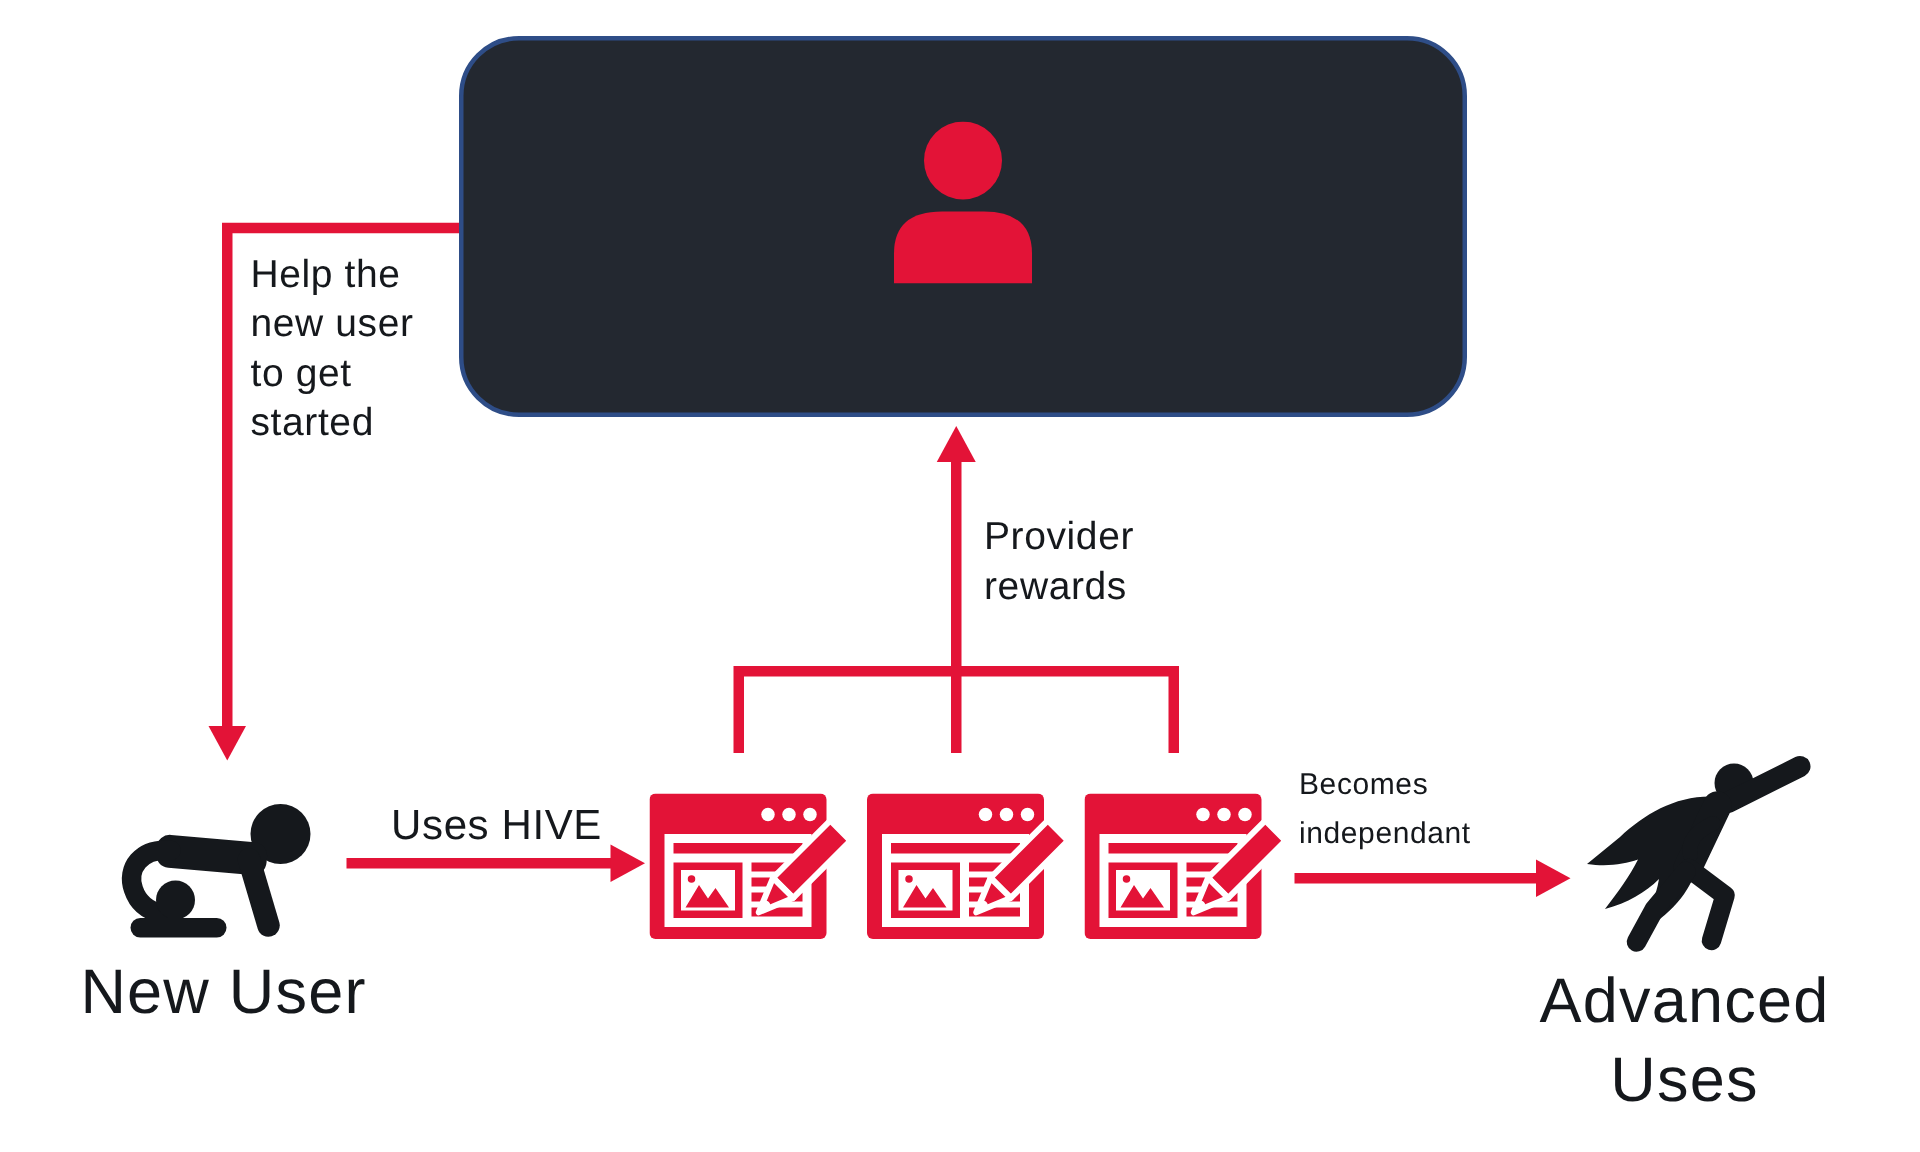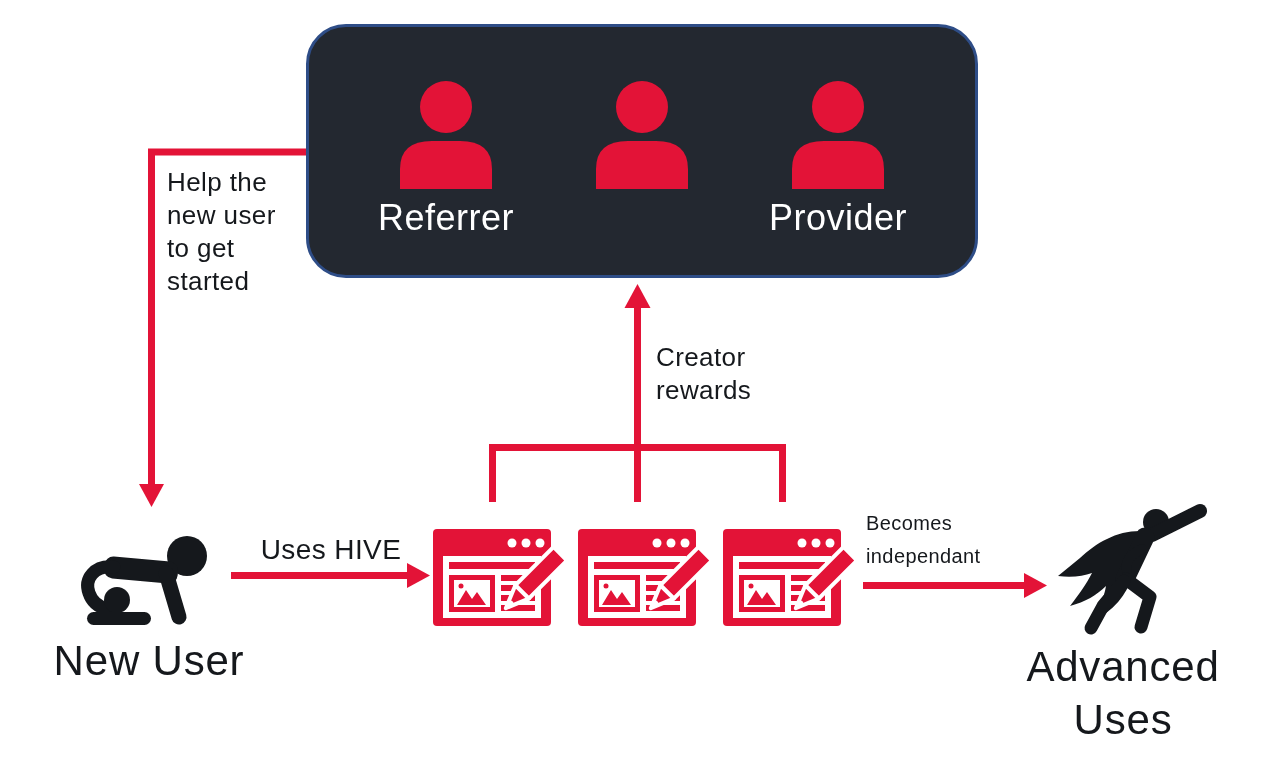--- a/index.html
+++ b/index.html
@@ -64,48 +64,34 @@
     <path d="M863 585.5 H1028"></path>
     <polygon points="1047,585.5 1024,573 1024,598"></polygon>
   </svg>
 
   <div class="platform-box">
     <div class="role">
       <svg class="person" viewBox="0 0 100 108">
         <circle cx="50" cy="26" r="26"></circle>
         <path d="M4 108 L4 88 Q4 60 36 60 L64 60 Q96 60 96 88 L96 108 Z"></path>
       </svg>
-      <div class="role-label">Referrer</div>
-    </div>
-    <div class="role">
-      <svg class="person" viewBox="0 0 100 108">
-        <circle cx="50" cy="26" r="26"></circle>
-        <path d="M4 108 L4 88 Q4 60 36 60 L64 60 Q96 60 96 88 L96 108 Z"></path>
-      </svg>
-    </div>
-    <div class="role">
-      <svg class="person" viewBox="0 0 100 108">
-        <circle cx="50" cy="26" r="26"></circle>
-        <path d="M4 108 L4 88 Q4 60 36 60 L64 60 Q96 60 96 88 L96 108 Z"></path>
-      </svg>
-      <div class="role-label">Provider</div>
     </div>
   </div>
 
   <div class="txt help">
     <div>Help the</div>
     <div>new user</div>
     <div>to get</div>
     <div>started</div>
   </div>
 
   <div class="txt uses">Uses HIVE</div>
 
   <div class="txt rewards">
-    <div>Creator</div>
+    <div>Provider</div>
     <div>rewards</div>
   </div>
 
   <div class="txt becomes">
     <div>Becomes</div>
     <div>independant</div>
   </div>
 
   <div class="post p1">
     <svg viewBox="0 0 136 98">

